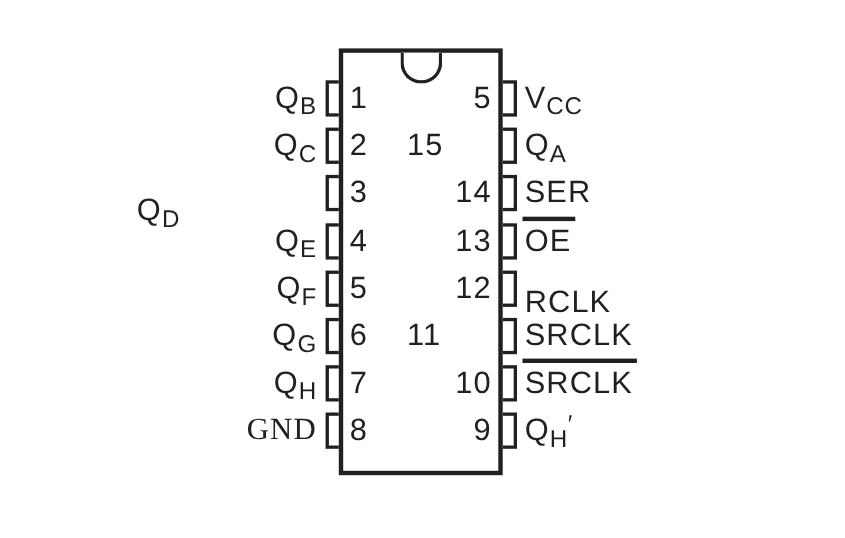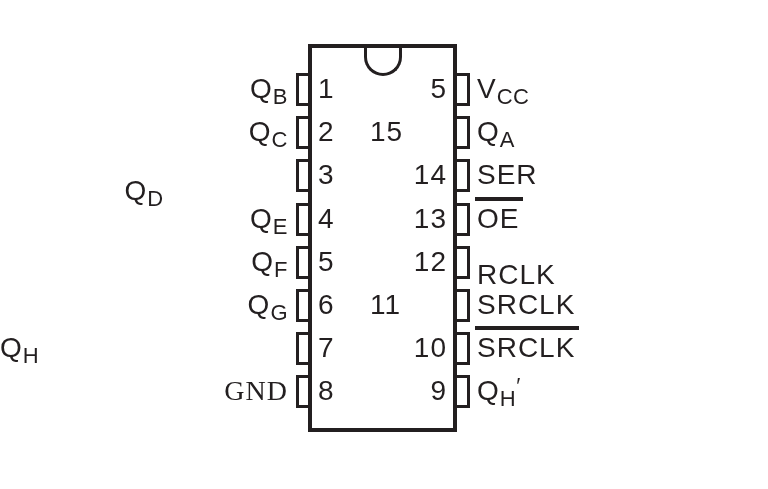--- a/index.html
+++ b/index.html
@@ -107,21 +107,21 @@
   <div class="stub" style="top: 246px; left: 296px;"></div>
   <div class="pin-number" style="top: 245px; left: 318px;">5</div>
   <div class="pin-label" style="top: 245px; left: 0px; width: 288px; text-align: right;"><span class="label-base">Q</span><span class="label-sub">F</span><span class="label-prime"></span></div>
 
   <div class="stub" style="top: 289px; left: 296px;"></div>
   <div class="pin-number" style="top: 288px; left: 318px;">6</div>
   <div class="pin-label" style="top: 288px; left: 0px; width: 288px; text-align: right;"><span class="label-base">Q</span><span class="label-sub">G</span><span class="label-prime"></span></div>
 
   <div class="stub" style="top: 332px; left: 296px;"></div>
   <div class="pin-number" style="top: 331px; left: 318px;">7</div>
-  <div class="pin-label" style="top: 331px; left: 0px; width: 288px; "><span class="label-base">Q</span><span class="label-sub">H</span><span class="label-prime"></span></div>
+  <div class="pin-label" style="top: 331px; left: 0px; width: 288px; text-align: right;"><span class="label-base">Q</span><span class="label-sub">H</span><span class="label-prime"></span></div>
 
   <div class="stub" style="top: 375px; left: 296px;"></div>
   <div class="pin-number" style="top: 374px; left: 318px;">8</div>
   <div class="pin-label" style="top: 374px; left: 0px; width: 288px; text-align: right; font-family: Liberation Serif, serif;"><span class="label-base">GND</span><span class="label-sub"></span><span class="label-prime"></span></div>
 
   <div class="stub" style="top: 73px; left: 454px;"></div>
   <div class="pin-number" style="top: 72px; left: 370px; width: 77px; text-align: right;">5</div>
   <div class="pin-label" style="top: 72px; left: 477px;"><span class="label-base">V</span><span class="label-sub">CC</span><span class="label-prime"></span></div>
 
   <div class="stub" style="top: 116px; left: 454px;"></div>

